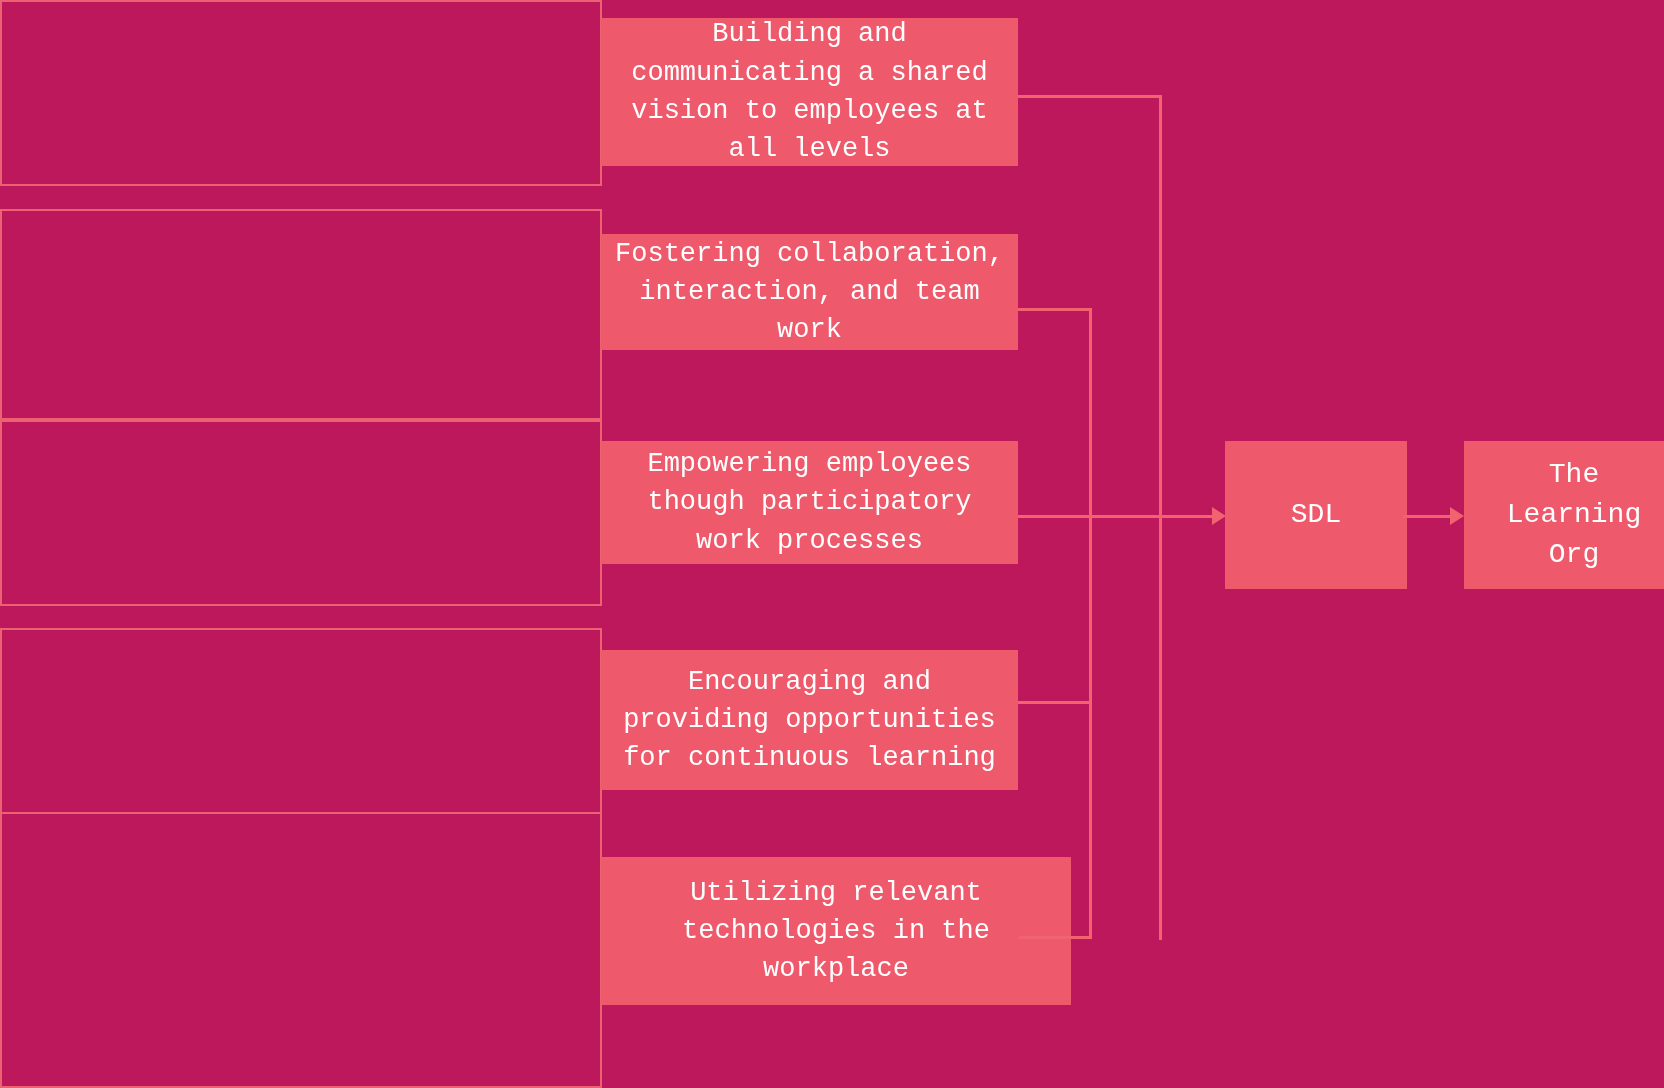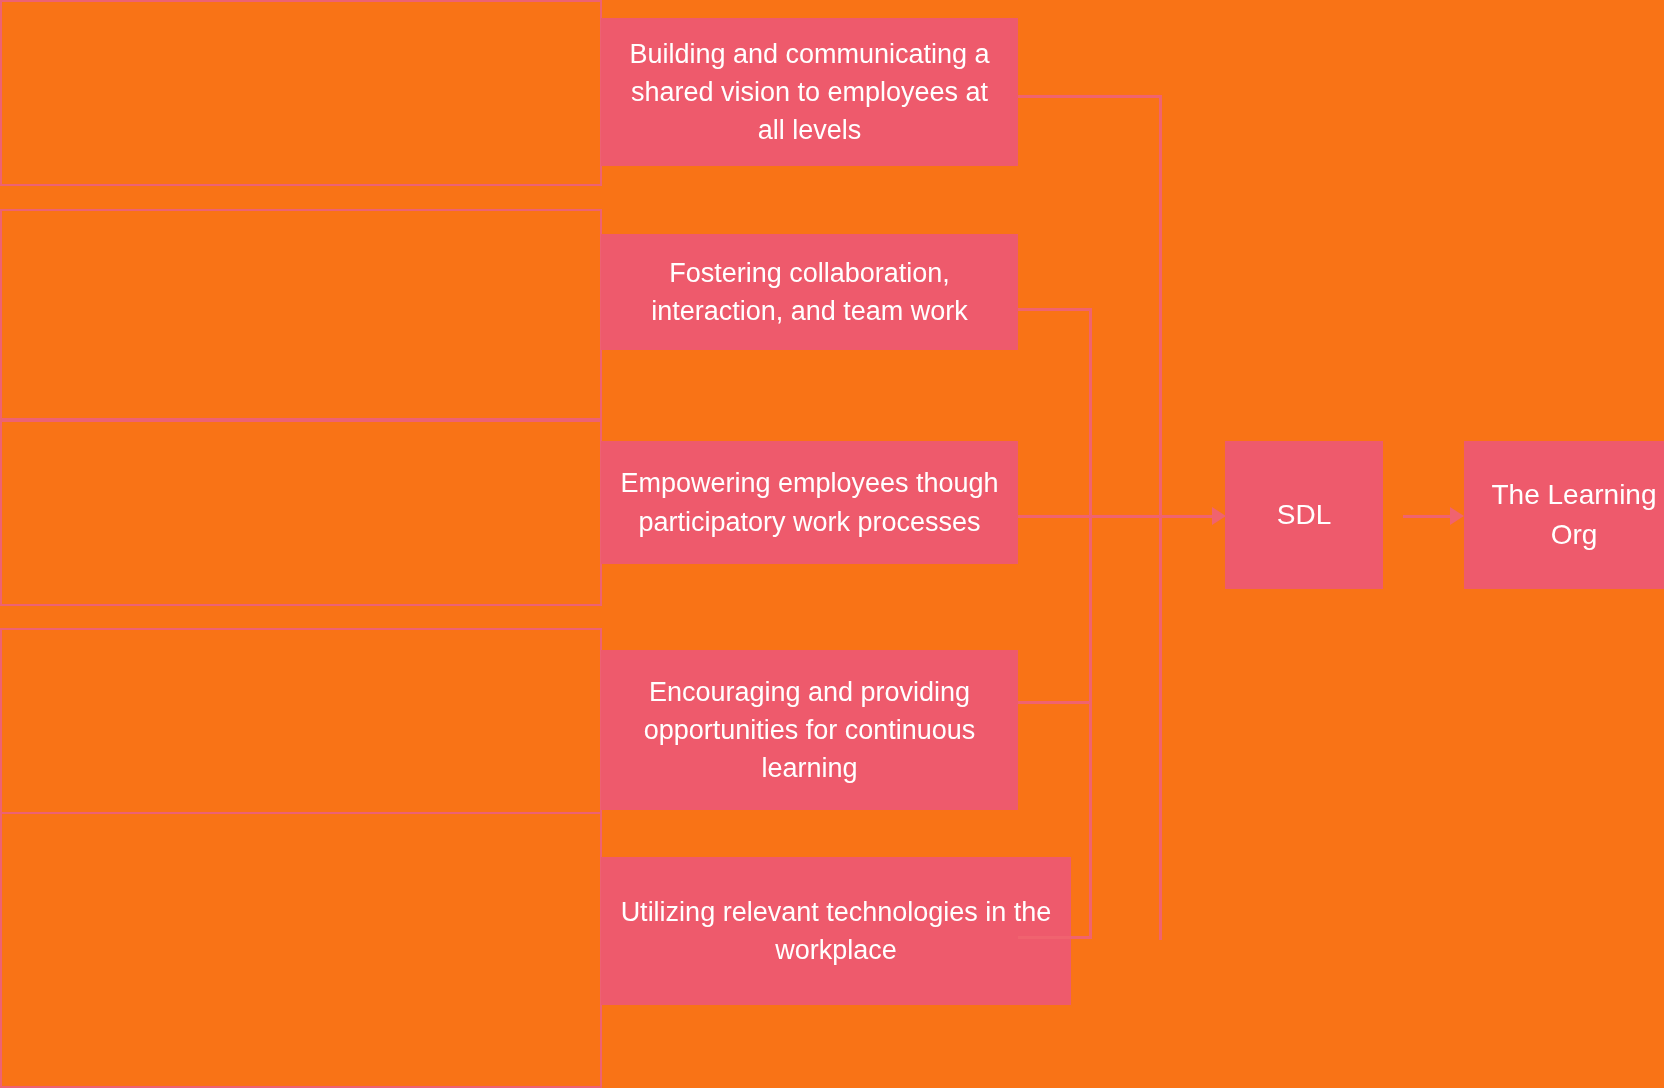--- a/index.html
+++ b/index.html
@@ -4,23 +4,23 @@
 <style>
   html, body {
     margin: 0;
     padding: 0;
     background: #000000;
   }
   #canvas {
     position: relative;
     width: 1664px;
     height: 1088px;
-    background: #f97316;
+    background: #be185d;
     overflow: hidden;
-    font-family: Liberation Sans, sans-serif;
+    font-family: Liberation Mono, monospace;
   }
   
   .outline-box {
     position: absolute;
     box-sizing: border-box;
     background: transparent;
     border: 2px solid #ED6273;
   }
   
   .filled-box {
@@ -86,21 +86,21 @@
   </div>
 
   <div class="filled-box" style="left:601px; top:234px; width:417px; height:116px;">
     <span>Fostering collaboration, interaction, and team work</span>
   </div>
 
   <div class="filled-box" style="left:601px; top:441px; width:417px; height:123px;">
     <span>Empowering employees though participatory work processes</span>
   </div>
 
-  <div class="filled-box" style="left:601px; top:650px; width:417px; height:160px;">
+  <div class="filled-box" style="left:601px; top:650px; width:417px; height:140px;">
     <span>Encouraging and providing opportunities for continuous learning</span>
   </div>
 
   <div class="filled-box" style="left:601px; top:857px; width:470px; height:148px;">
     <span>Utilizing relevant technologies in the workplace</span>
   </div>
 
   <div class="hline" style="left:1018px; top:95px; width:144px;"></div>
 
   <div class="hline" style="left:1018px; top:308px; width:74px;"></div>
@@ -109,21 +109,21 @@
 
   <div class="hline" style="left:1018px; top:936px; width:74px;"></div>
 
   <div class="vline" style="left:1089px; top:308px; height:631px;"></div>
 
   <div class="vline" style="left:1159px; top:95px; height:845px;"></div>
 
   <div class="hline" style="left:1018px; top:515px; width:200px;"></div>
   <div class="arrowhead" style="left:1212px; top:507px;"></div>
 
-  <div class="filled-box node-box" style="left:1225px; top:441px; width:158px; height:148px;">
+  <div class="filled-box node-box" style="left:1225px; top:441px; width:182px; height:148px;">
     <span>SDL</span>
   </div>
 
   <div class="hline" style="left:1403px; top:515px; width:52px;"></div>
   <div class="arrowhead" style="left:1450px; top:507px;"></div>
 
   <div class="filled-box node-box" style="left:1464px; top:441px; width:220px; height:148px;">
     <span>The Learning Org</span>
   </div>
 

